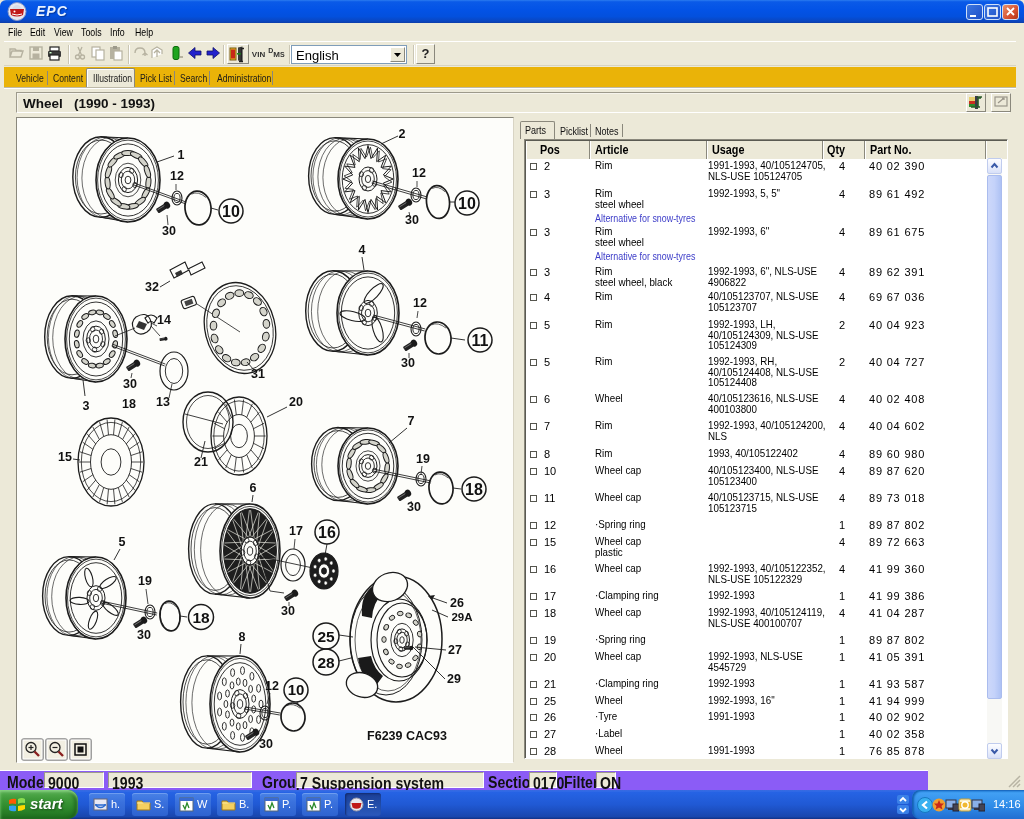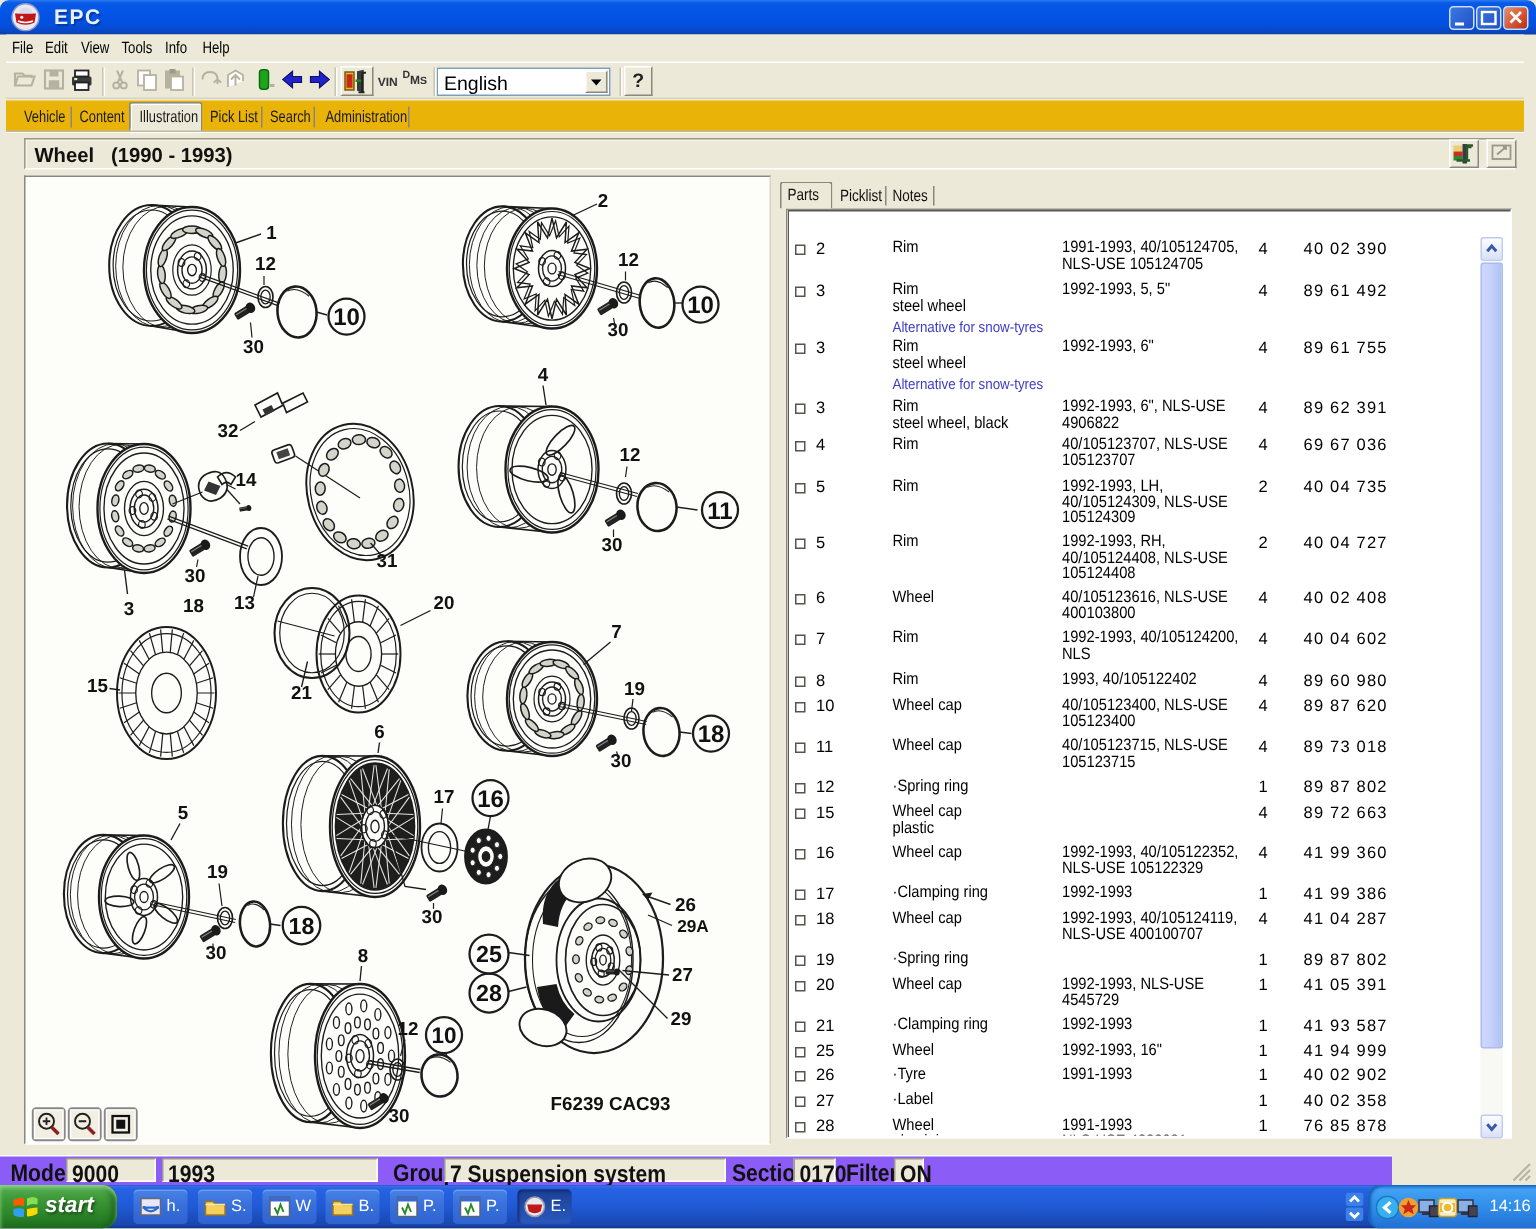--- a/index.html
+++ b/index.html
@@ -1,19 +1,19 @@
 <!DOCTYPE html>
 <html><head><meta charset="utf-8"><style>
 *{margin:0;padding:0;box-sizing:border-box}
 html,body{width:1024px;height:819px;overflow:hidden}
 body{font-family:"Liberation Sans",sans-serif;background:#ece9d8;position:relative}
 .abs{position:absolute}
 
 #title{left:0;top:0;width:1024px;height:23px;border-radius:6px 6px 0 0;background:linear-gradient(180deg,#2b7cf0 0%,#0a5ae8 8%,#0353e6 42%,#0350dd 72%,#0a46c0 92%,#0d3da8 100%)}
-#title .cap{left:36px;top:3px;color:#e8f2ff;font-size:14px;font-weight:bold;letter-spacing:1px;text-shadow:1px 1px 1px #0338a0}
+#title .cap{left:36px;top:3px;color:#e8f2ff;font-size:14px;font-weight:bold;font-style:italic;letter-spacing:1px;text-shadow:1px 1px 1px #0338a0}
 .wbtn{top:4px;width:17px;height:16px;border-radius:3px;border:1px solid #cfe0f8;font-size:10px;color:#fff;text-align:center;line-height:14px}
 #bmin{left:966px;background:linear-gradient(135deg,#3d77e0,#1e50c8)}
 #bmax{left:984px;background:linear-gradient(135deg,#3d77e0,#1e50c8)}
 #bclose{left:1002px;background:linear-gradient(135deg,#e8926a,#d75030 60%,#b03418)}
 
 #menu{left:4px;top:23px;width:1012px;height:18px;background:#ece9d8;font-size:11px;color:#000}
 #menu span{position:absolute;top:3px;display:inline-block;transform:scaleX(.8);transform-origin:0 0}
 
 #tbar{left:4px;top:41px;width:1012px;height:25px;background:#ece9d8;border-top:1px solid #fff;border-bottom:1px solid #d8d4c0}
 .tbtn{position:absolute;top:2px;width:19px;height:20px}
@@ -785,20 +785,32 @@
       </g>
     </svg>
   </div>
 <div id="parts-tab" class="abs"></div>
 <span class="rtab" style="left:525px;top:124px;z-index:4">Parts</span>
 <span class="rtab" style="left:560px;top:125px">Picklist</span>
 <span class="rtab" style="left:595px;top:125px">Notes</span>
 <div class="abs" style="left:590px;top:124px;width:1px;height:13px;background:#8a887c"></div>
 <div class="abs" style="left:622px;top:124px;width:1px;height:13px;background:#8a887c"></div>
 <div id="tablewrap" class="abs">
+    <div id="thead">
+      <div class="thcell" style="left:13px">Pos</div>
+      <div class="thcell" style="left:68px">Article</div>
+      <div class="thcell" style="left:185px">Usage</div>
+      <div class="thcell" style="left:300px">Qty</div>
+      <div class="thcell" style="left:343px">Part No.</div>
+      <div class="thsep" style="left:62px"></div>
+      <div class="thsep" style="left:179px"></div>
+      <div class="thsep" style="left:295px"></div>
+      <div class="thsep" style="left:337px"></div>
+      <div class="thsep" style="left:458px"></div>
+    </div>
     <div id="tbody">
       <div class="row" style="top:1px">
         <span class="cb"></span>
         <span class="pos">2</span>
         <span class="art">Rim</span>
         <span class="usg">1991-1993, 40/105124705,<br>NLS-USE 105124705</span>
         <span class="qty">4</span>
         <span class="pn">40 02 390</span>
       </div>
       <div class="row" style="top:29px">
@@ -808,21 +820,21 @@
         <span class="usg">1992-1993, 5, 5"</span>
         <span class="qty">4</span>
         <span class="pn">89 61 492</span>
       </div>
       <div class="row" style="top:67px">
         <span class="cb"></span>
         <span class="pos">3</span>
         <span class="art">Rim<br>steel wheel<span class="alt">Alternative for snow-tyres</span></span>
         <span class="usg">1992-1993, 6"</span>
         <span class="qty">4</span>
-        <span class="pn">89 61 755</span>
+        <span class="pn">89 61 675</span>
       </div>
       <div class="row" style="top:107px">
         <span class="cb"></span>
         <span class="pos">3</span>
         <span class="art">Rim<br>steel wheel, black</span>
         <span class="usg">1992-1993, 6", NLS-USE<br>4906822</span>
         <span class="qty">4</span>
         <span class="pn">89 62 391</span>
       </div>
       <div class="row" style="top:132px">
@@ -832,21 +844,21 @@
         <span class="usg">40/105123707, NLS-USE<br>105123707</span>
         <span class="qty">4</span>
         <span class="pn">69 67 036</span>
       </div>
       <div class="row" style="top:160px">
         <span class="cb"></span>
         <span class="pos">5</span>
         <span class="art">Rim</span>
         <span class="usg">1992-1993, LH,<br>40/105124309, NLS-USE<br>105124309</span>
         <span class="qty">2</span>
-        <span class="pn">40 04 735</span>
+        <span class="pn">40 04 923</span>
       </div>
       <div class="row" style="top:197px">
         <span class="cb"></span>
         <span class="pos">5</span>
         <span class="art">Rim</span>
         <span class="usg">1992-1993, RH,<br>40/105124408, NLS-USE<br>105124408</span>
         <span class="qty">2</span>
         <span class="pn">40 04 727</span>
       </div>
       <div class="row" style="top:234px">

